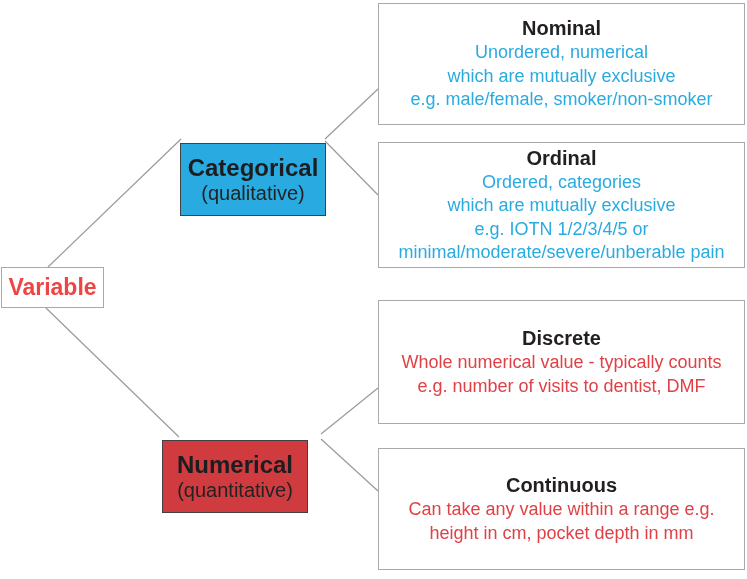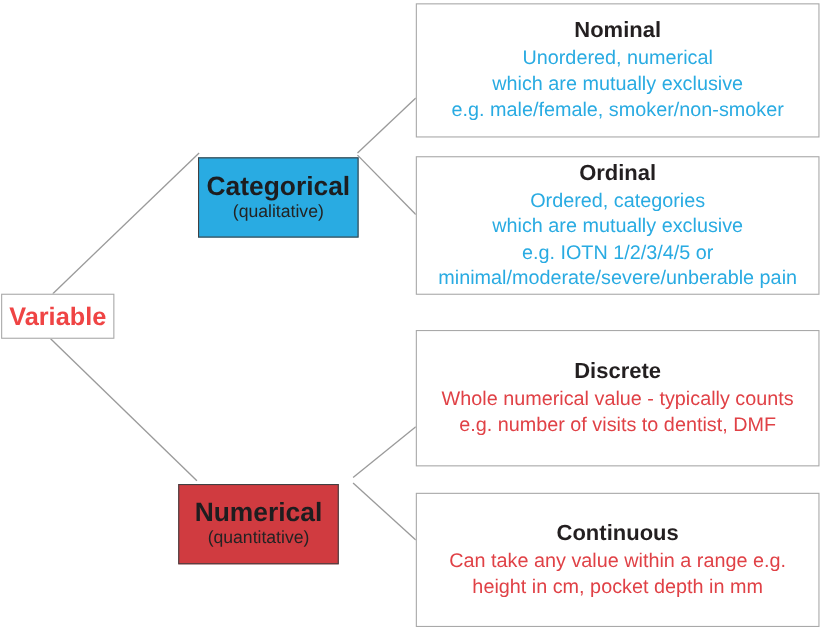--- a/index.html
+++ b/index.html
@@ -47,21 +47,21 @@
     border: 1.5px solid #414042;
     line-height: 1.12;
     margin-top: 40px;
   }
   .branch-node .branch-label {
     font-size: 24px;
     font-weight: bold;
     color: #1d1d1f;
   }
   .branch-node .branch-sublabel {
-    font-size: 16px;
+    font-size: 20px;
     color: #232323;
     text-align: right;
   }
   #categorical-node { left: 180px; top: 103px; background: var(--categorical, #29ABE2); }
   #numerical-node   { left: 162px; top: 400px; background: var(--numerical, #D03B40); }
   .leaf-node {
     left: 378px;
     width: 367px;
     background: #ffffff;
     border: 1px solid #a9a9a9;

